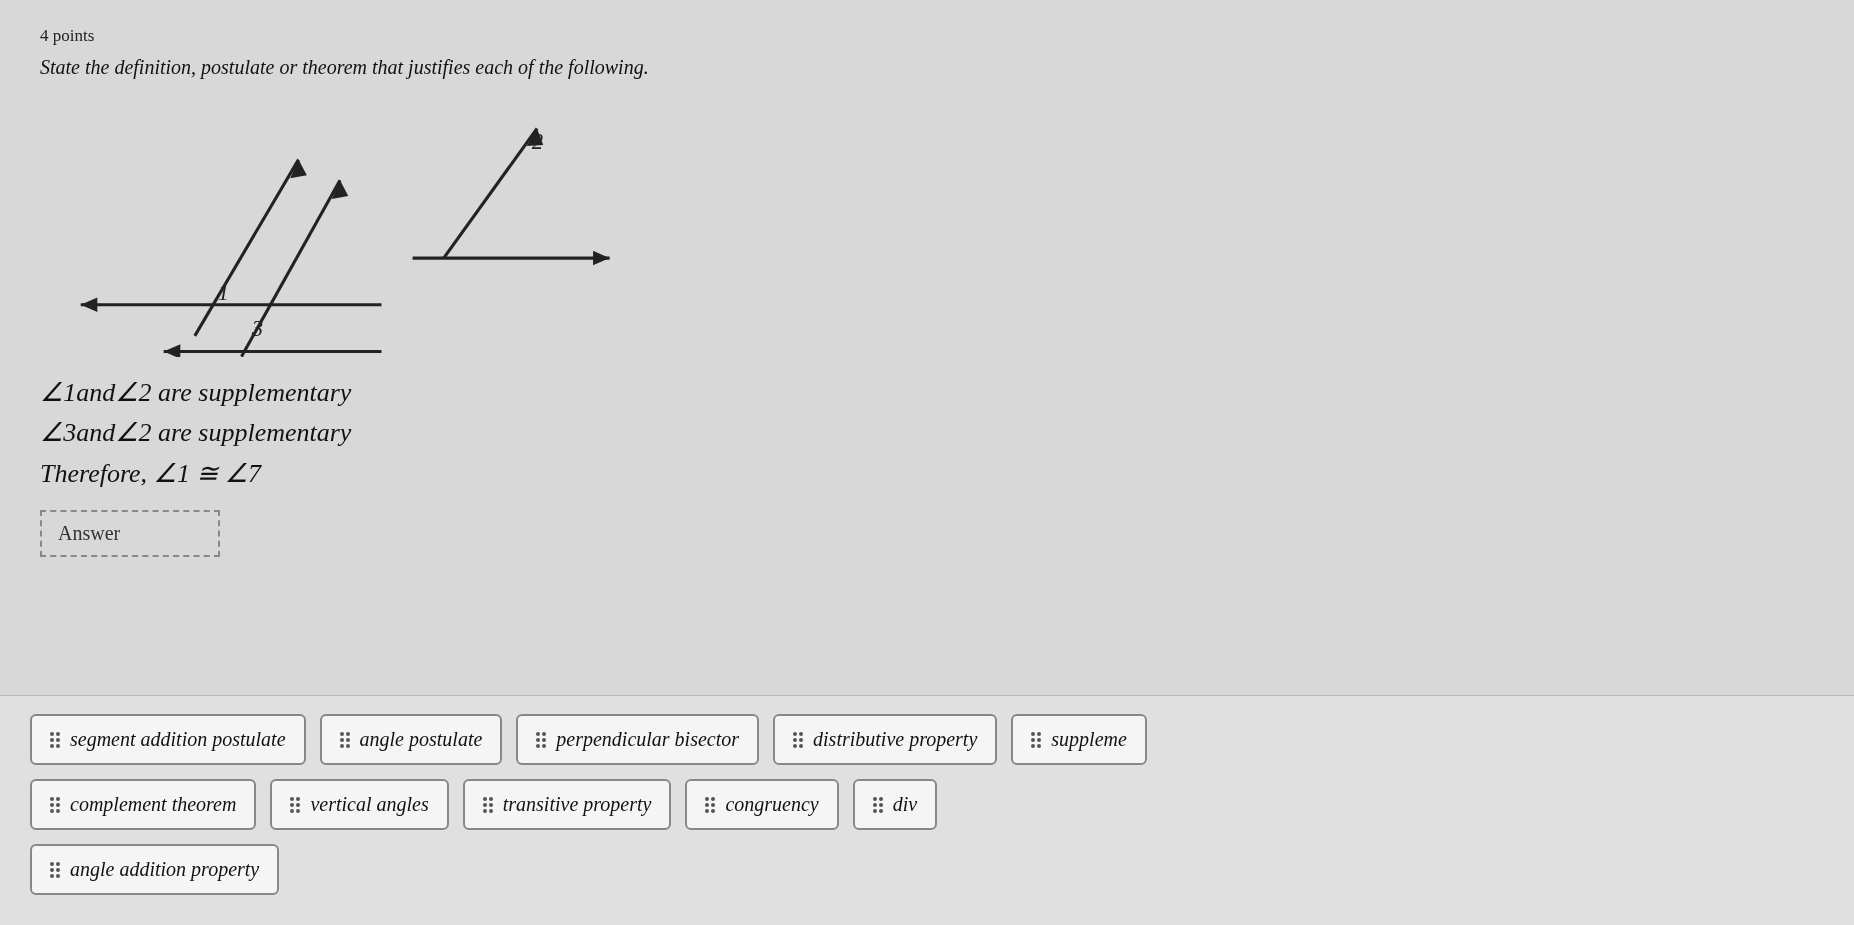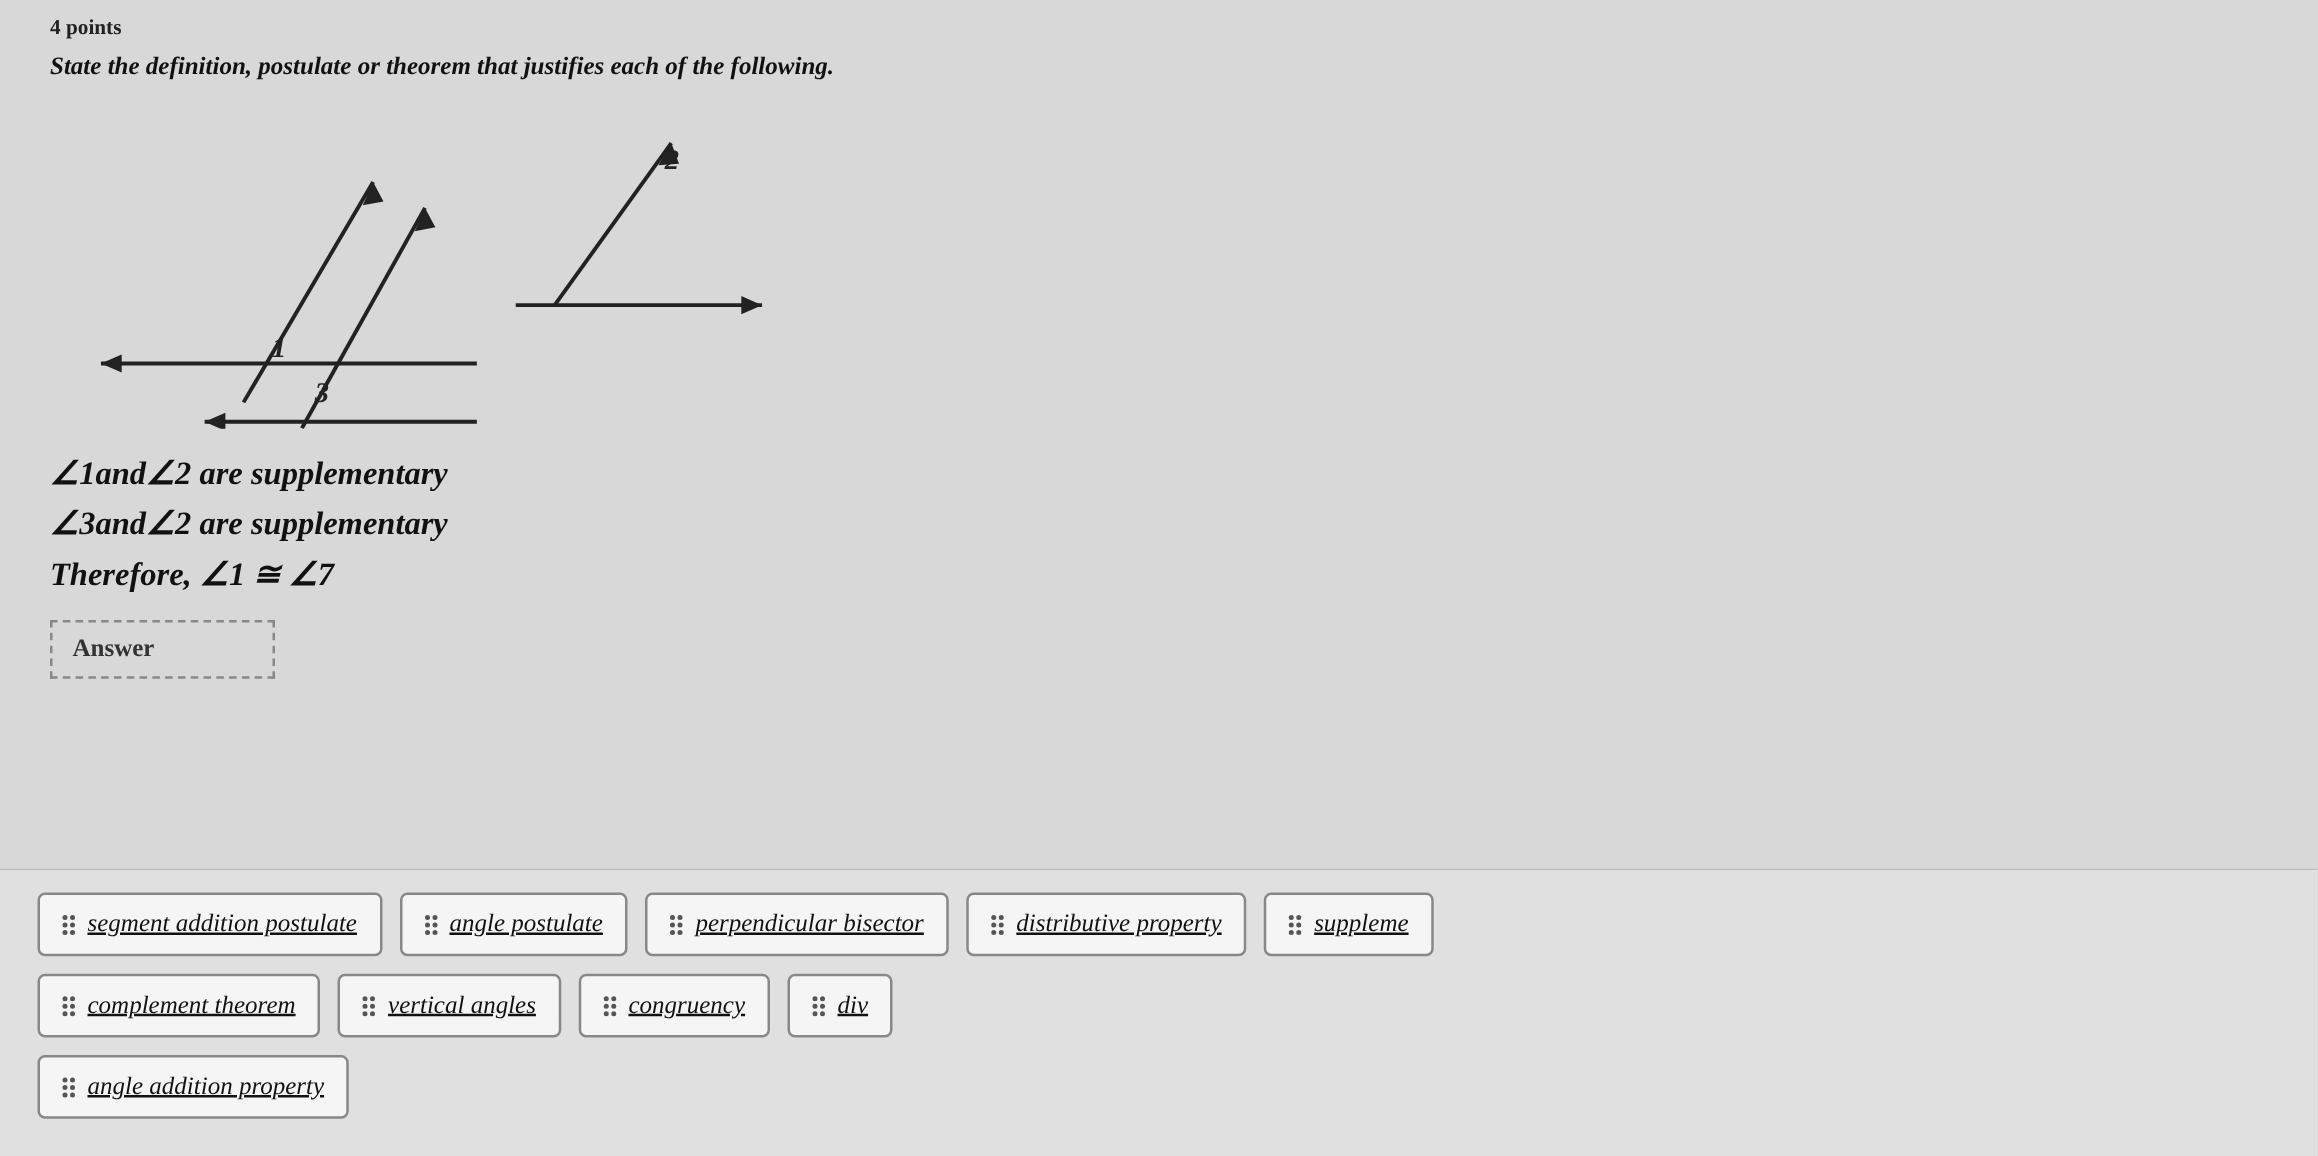--- a/index.html
+++ b/index.html
@@ -9,22 +9,21 @@
       font-family: 'Georgia', serif;
       font-size: 18px;
       color: #111;
       width: 1854px;
       min-height: 925px;
       position: relative;
       overflow: hidden;
     }
 
     .page {
-      padding: 12px 40px 20px 40px;
-      font-weight: bold;
+      padding: 26px 40px 20px 40px;
     }
 
     .points-label {
       font-size: 17px;
       color: #222;
       margin-bottom: 10px;
     }
 
     .question-text {
       font-size: 20px;
@@ -64,21 +63,20 @@
 
     
     .tiles-area {
       position: absolute;
       bottom: 0;
       left: 0;
       right: 0;
       background: #e0e0e0;
       border-top: 1px solid #bbb;
       padding: 18px 30px 16px 30px;
-      text-decoration: underline;
     }
 
     .tiles-row {
       display: flex;
       flex-wrap: nowrap;
       gap: 14px;
       margin-bottom: 14px;
       align-items: center;
     }
 
@@ -256,20 +254,31 @@
     </div>
     <div class="tile">
       <span class="tile-dots">
         <span></span>
           <span></span>
           <span></span>
           <span></span>
           <span></span>
           <span></span>
       </span>
+      <span>transitive property</span>
+    </div>
+    <div class="tile">
+      <span class="tile-dots">
+        <span></span>
+          <span></span>
+          <span></span>
+          <span></span>
+          <span></span>
+          <span></span>
+      </span>
       <span>congruency</span>
     </div>
     <div class="tile tile-partial" style="max-width:90px;overflow:hidden;">
       <span class="tile-dots">
         <span></span>
           <span></span>
           <span></span>
           <span></span>
           <span></span>
           <span></span>

